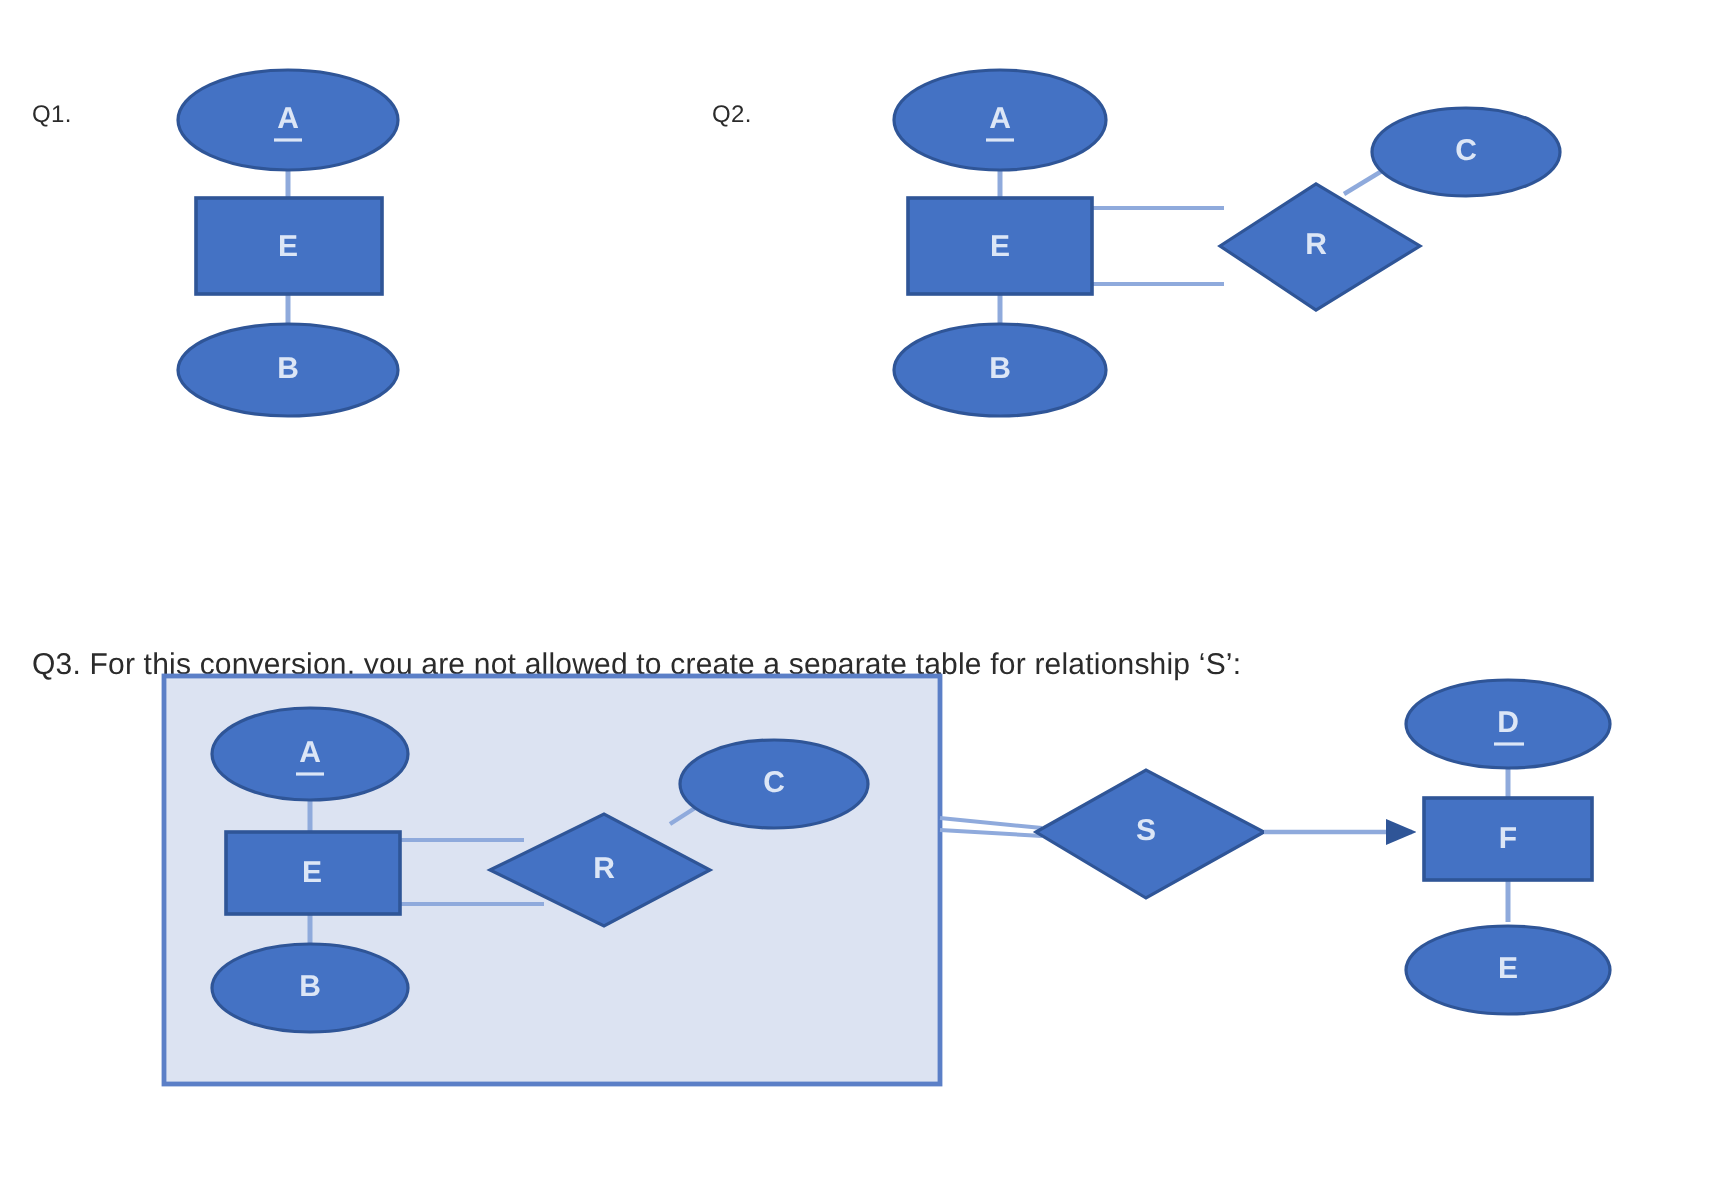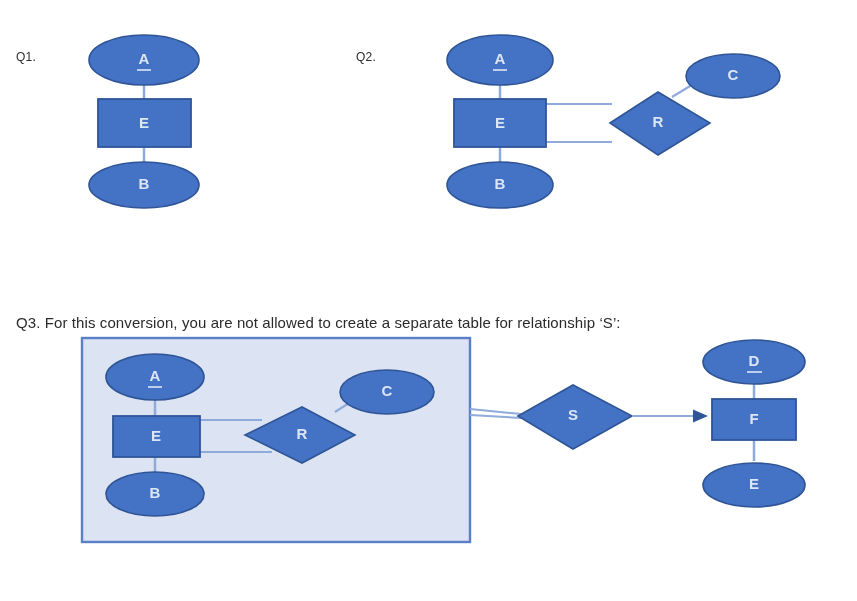--- a/index.html
+++ b/index.html
@@ -50,21 +50,21 @@
     pointer-events: none;
   }
 </style>
 </head>
 <body>
 
 <div class="q-label" style="left:16px; top:50px;">Q1.</div>
 
 <div class="q-label" style="left:356px; top:50px;text-align:center;">Q2.</div>
 
-<div class="prompt-text" style="left:16px; top:314px;text-align:center;">Q3. For this conversion, you are not allowed to create a separate table for relationship ‘S’:</div>
+<div class="prompt-text" style="left:16px; top:324px;text-align:center;">Q3. For this conversion, you are not allowed to create a separate table for relationship ‘S’:</div>
 
 <svg class="canvas-svg" viewBox="0 0 857 601" xmlns="http://www.w3.org/2000/svg">
   <defs>
     <marker id="arrowhead" markerWidth="7" markerHeight="7" refX="6" refY="3" orient="auto" markerUnits="strokeWidth">
       <path d="M0,0 L7,3 L0,6 z" fill="#2F5597"></path>
     </marker>
     <marker id="arrowhead-sm" markerWidth="7" markerHeight="7" refX="6" refY="3" orient="auto" markerUnits="strokeWidth">
       <path d="M0,0 L7,3 L0,6 z" fill="#2F5597"></path>
     </marker>
   </defs>

